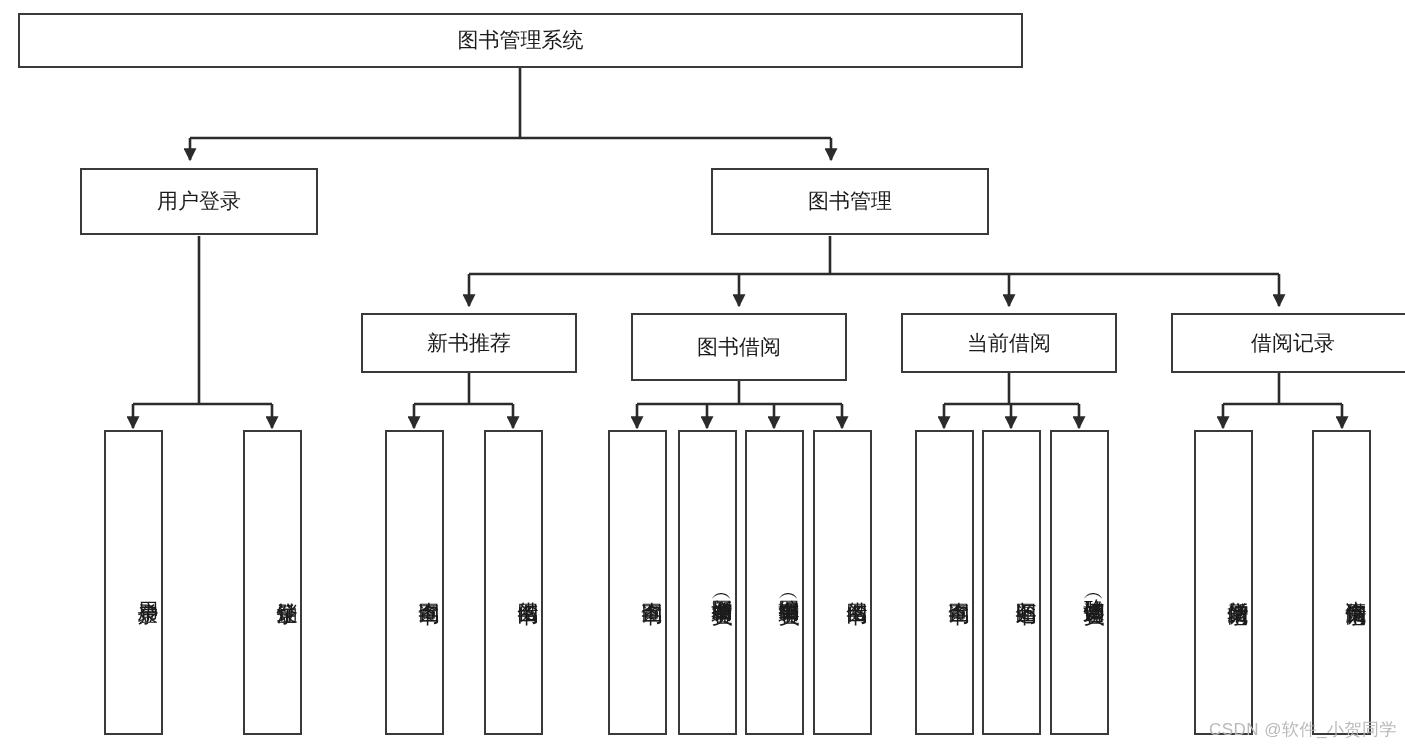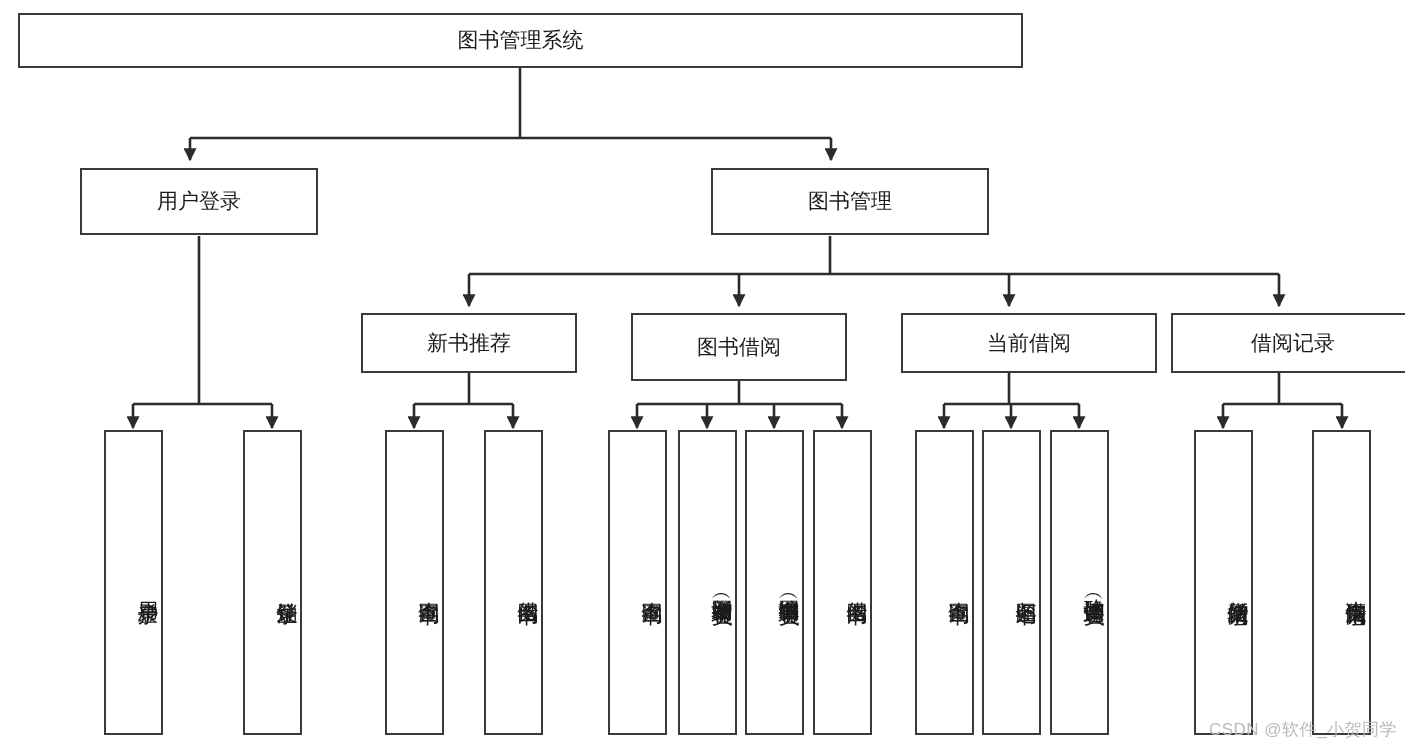--- a/index.html
+++ b/index.html
@@ -128,21 +128,21 @@
   </div>
 
   <div class="node h" style="left:361px; top:313px; width:216px; height:60px;text-align:right;">
     <span>新书推荐</span>
   </div>
 
   <div class="node h" style="left:631px; top:313px; width:216px; height:68px;">
     <span>图书借阅</span>
   </div>
 
-  <div class="node h" style="left:901px; top:313px; width:256px; height:60px;">
+  <div class="node h" style="left:901px; top:313px; width:216px; height:60px;">
     <span>当前借阅</span>
   </div>
 
   <div class="node h" style="left:1171px; top:313px; width:244px; height:60px;">
     <span>借阅记录</span>
   </div>
 
   <div class="node v" style="left:104px; top:430px; width:59px; height:305px;">
     <span class="vtxt">用户登录</span>
   </div>

